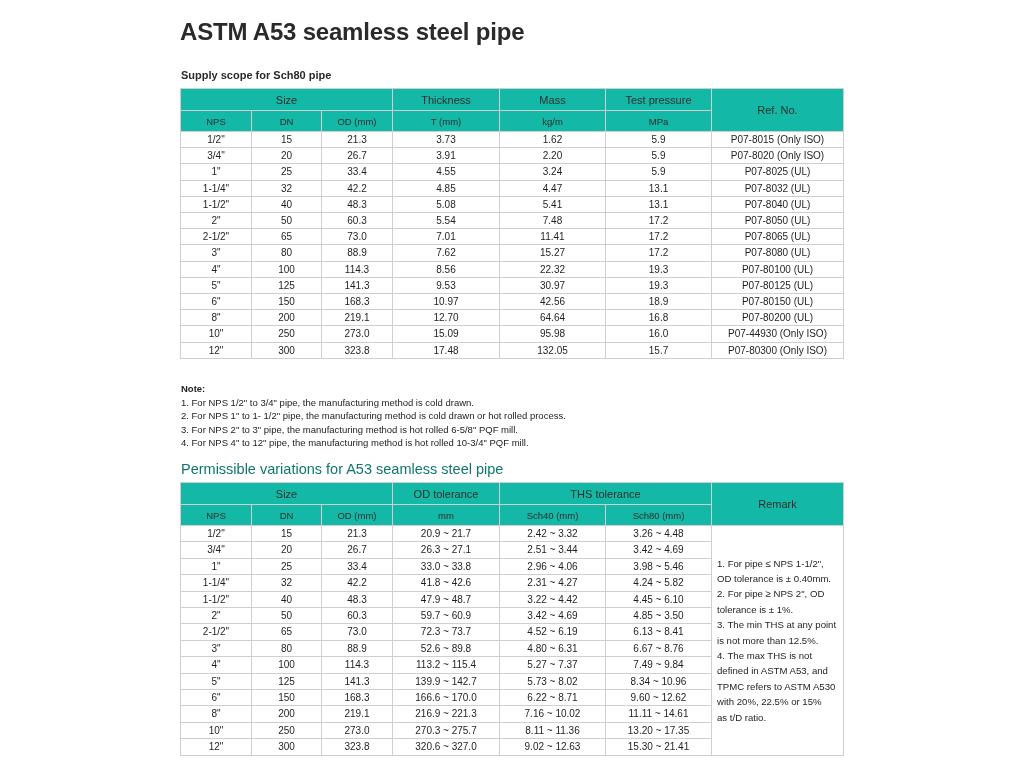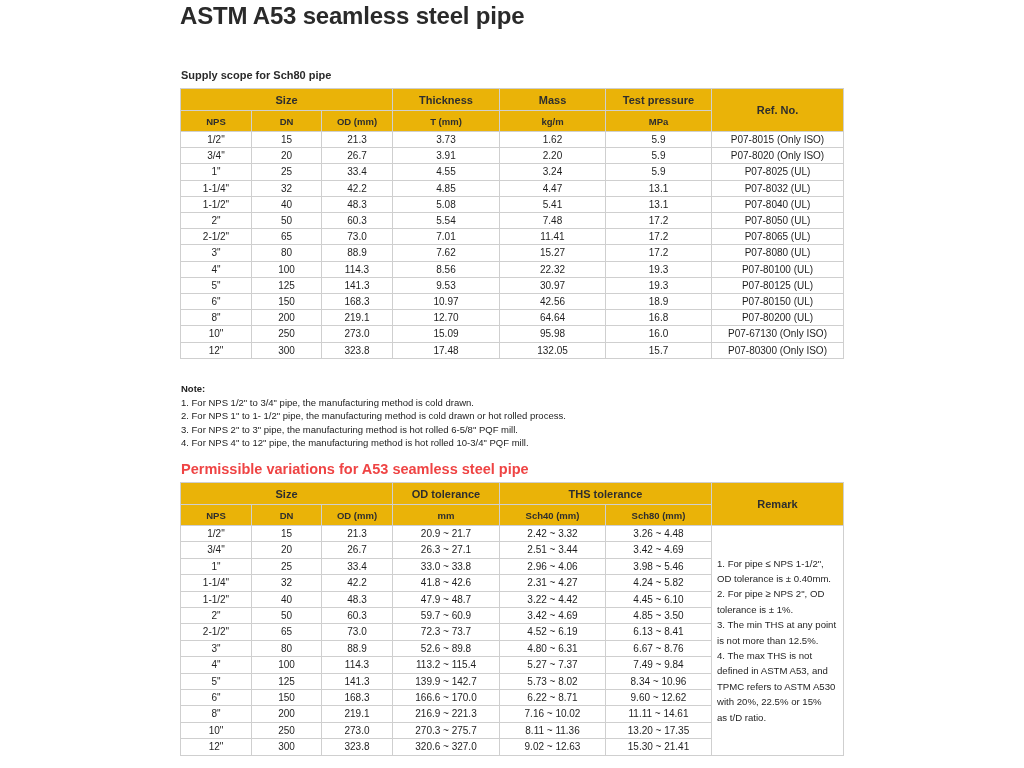--- a/index.html
+++ b/index.html
@@ -1,22 +1,22 @@
 <!DOCTYPE html>
 <html><head>
 <meta charset="utf-8">
 <style>
   html, body { margin:0; padding:0; background:#ffffff; }
   body { width:1024px; height:768px; position:relative; overflow:hidden; font-family:"Liberation Sans", sans-serif; color:#222; }
-  .title { position:absolute; left:180px; top:2px; font-size:24px; font-weight:bold; color:#2a2a2a; letter-spacing:-0.2px;text-align:right; }
+  .title { position:absolute; left:180px; top:18px; font-size:24px; font-weight:bold; color:#2a2a2a; letter-spacing:-0.2px;text-align:right; }
   .sub1 { position:absolute; left:181px; top:69px; font-size:11px; font-weight:bold; color:#2a2a2a; }
-  .sub2 { position:absolute; left:181px; top:461px; font-size:14.5px; font-weight:bold; color:#ef4444; }
+  .sub2 { position:absolute; left:181px; top:461px; font-size:14.5px; font-weight:normal; color:#0f766e; }
   table { position:absolute; left:180px; border-collapse:collapse; table-layout:fixed; font-size:10px; }
   td, th { border:1.5px solid #cfcfcf; text-align:center; padding:0; overflow:hidden; white-space:nowrap; }
-  th { background:#eab308; font-weight:bold; color:#2e2e2e; }
+  th { background:#14b8a6; font-weight:normal; color:#2e2e2e; }
   th.big { font-size:11px; }
   th.small { font-size:9.5px; }
   td { color:#1e1e1e; }
   #t1 { top:88px; width:663px; }
   #t1 thead tr.h1 th { height:21px; }
   #t1 thead tr.h2 th { height:20px; }
   #t1 tbody td { height:15.2px; line-height:15.2px; }
   #t2 { top:482px; width:663px; }
   #t2 thead tr.h1 th { height:21px; }
   #t2 thead tr.h2 th { height:20px; }
@@ -169,21 +169,21 @@
         <td>16.8</td>
         <td>P07-80200 (UL)</td>
       </tr>
       <tr>
         <td>10"</td>
         <td>250</td>
         <td>273.0</td>
         <td>15.09</td>
         <td>95.98</td>
         <td>16.0</td>
-        <td>P07-67130 (Only ISO)</td>
+        <td>P07-44930 (Only ISO)</td>
       </tr>
       <tr>
         <td>12"</td>
         <td>300</td>
         <td>323.8</td>
         <td>17.48</td>
         <td>132.05</td>
         <td>15.7</td>
         <td>P07-80300 (Only ISO)</td>
       </tr>

